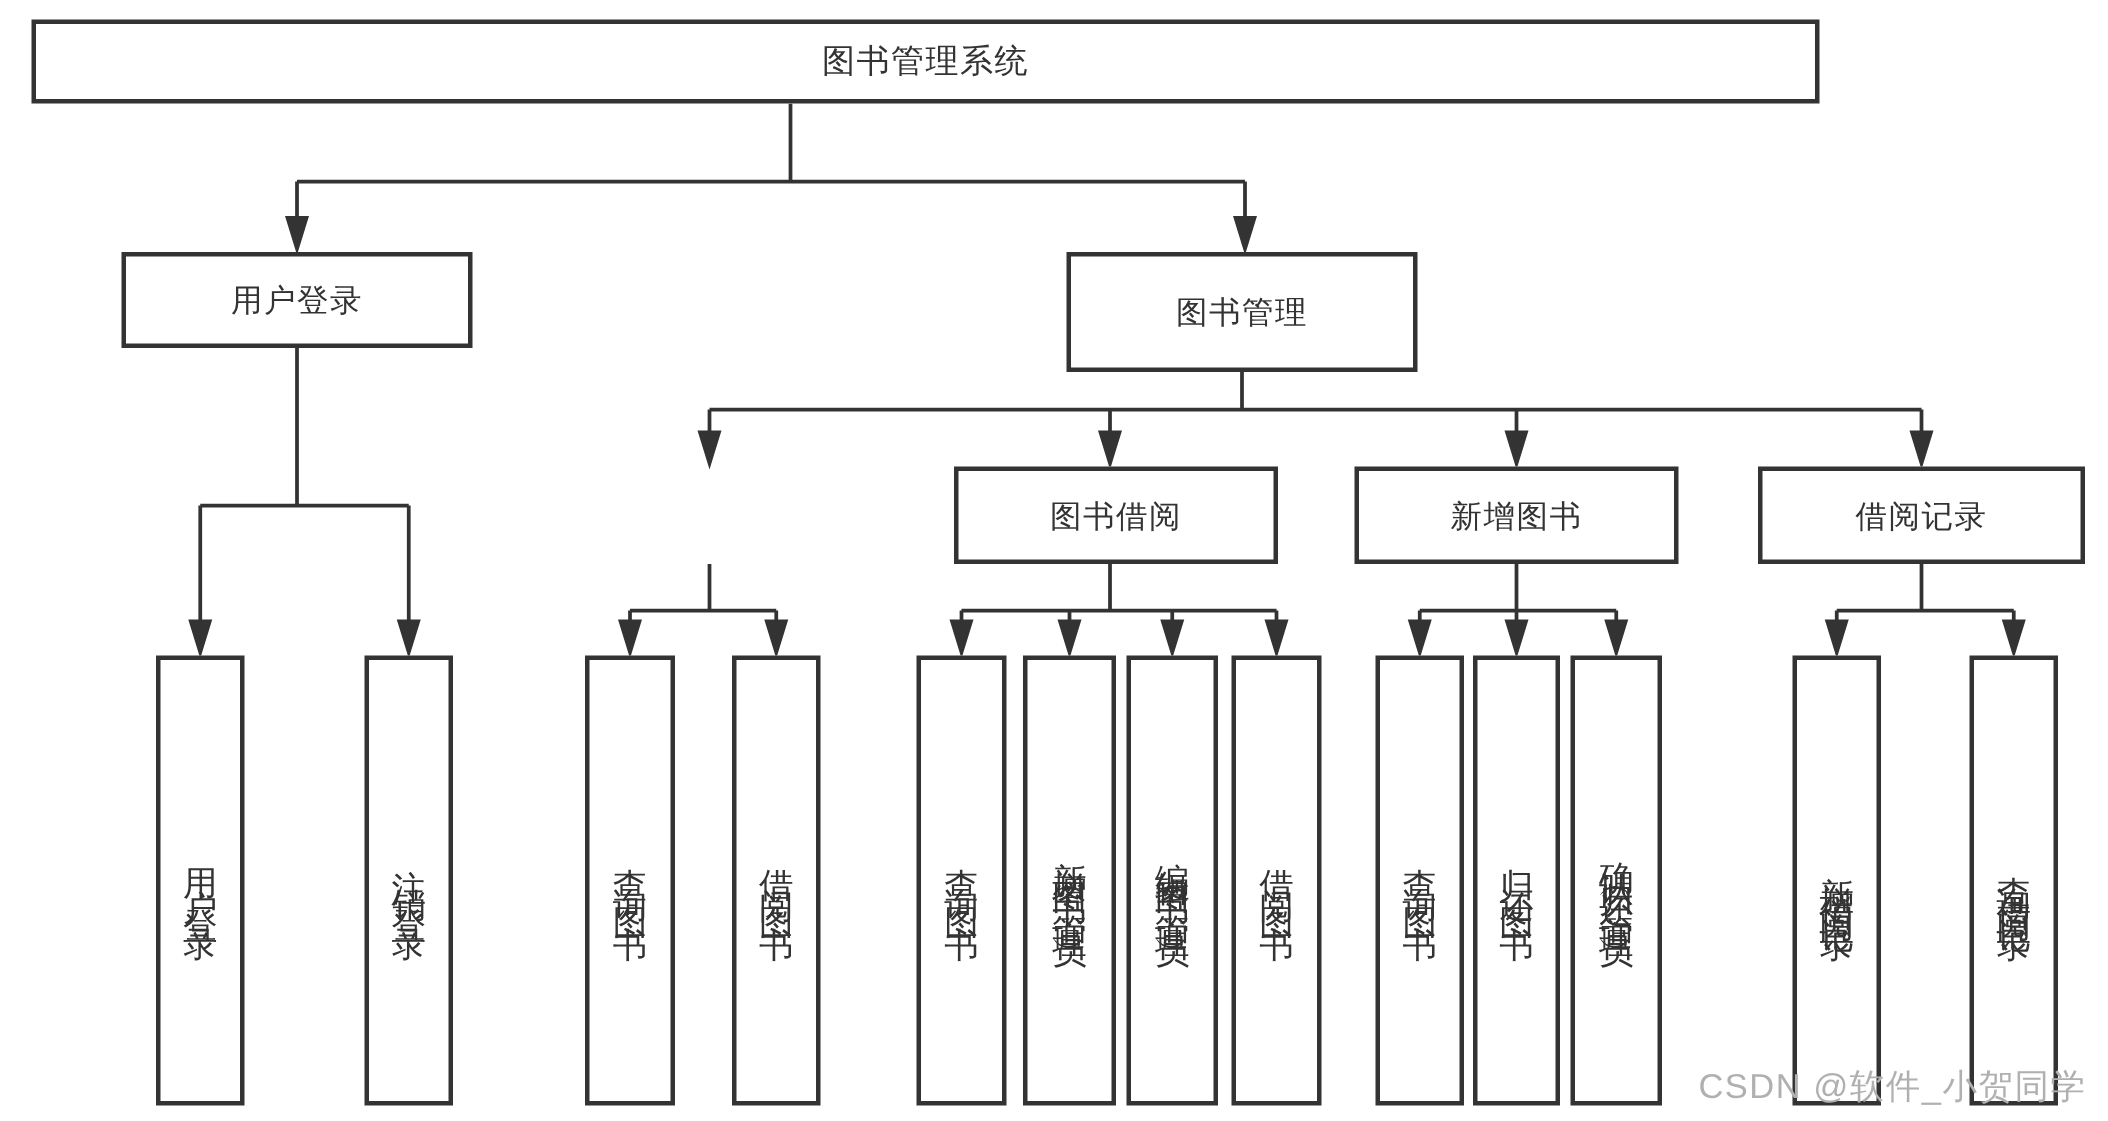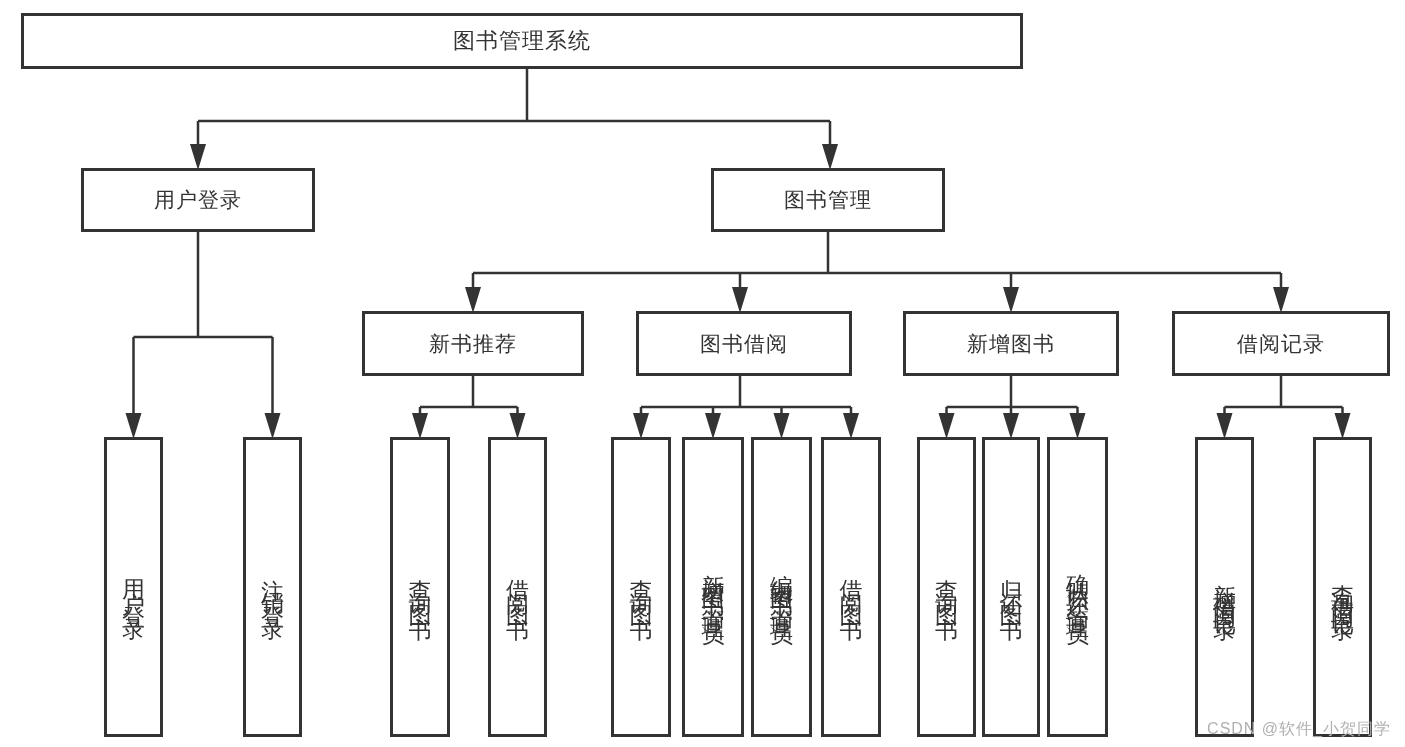--- a/index.html
+++ b/index.html
@@ -44,21 +44,21 @@
     letter-spacing:13px;
     line-height:1;
     color:var(--text);
     white-space:nowrap;
   }
   .vlabel.dense{letter-spacing:7px;}
   .watermark{
     position:absolute;
     right:14px;
     bottom:7px;
-    font-size:16px;
+    font-size:23px;
     color:var(--watermark);
     letter-spacing:1px;
     white-space:nowrap;
   }
 </style>
 </head>
 <body>
 
 <div class="stage">
 
@@ -77,34 +77,31 @@
       M1003 287 L1019 287 L1011 313 Z M1273 287 L1289 287 L1281 313 Z
       M125.5 413 L141.5 413 L133.5 439 Z M264.5 413 L280.5 413 L272.5 439 Z
       M412 413 L428 413 L420 439 Z M509.5 413 L525.5 413 L517.5 439 Z
       M633 413 L649 413 L641 439 Z M705 413 L721 413 L713 439 Z
       M773.5 413 L789.5 413 L781.5 439 Z M843 413 L859 413 L851 439 Z
       M938.5 413 L954.5 413 L946.5 439 Z M1003 413 L1019 413 L1011 439 Z
       M1069.5 413 L1085.5 413 L1077.5 439 Z
       M1216.5 413 L1232.5 413 L1224.5 439 Z M1334.5 413 L1350.5 413 L1342.5 439 Z"></path>
   </svg>
 
-  <div class="node root" style="left:21px;top:13px;width:1002px;height:56px;">
+  <div class="node root" style="left:21px;top:13px;width:1192px;height:56px;">
     <span class="hlabel">图书管理系统</span>
   </div>
 
   <div class="node" style="left:81px;top:168px;width:234px;height:64px;">
     <span class="hlabel">用户登录</span>
   </div>
-  <div class="node" style="left:711px;top:168px;width:234px;height:64px;">
+  <div class="node" style="left:711px;top:168px;width:234px;height:80px;">
     <span class="hlabel">图书管理</span>
   </div>
 
-  <div class="node" style="left:362px;top:311px;width:222px;height:65px;">
-    <span class="hlabel">新书推荐</span>
-  </div>
   <div class="node" style="left:636px;top:311px;width:216px;height:65px;">
     <span class="hlabel">图书借阅</span>
   </div>
   <div class="node" style="left:903px;top:311px;width:216px;height:65px;">
     <span class="hlabel">新增图书</span>
   </div>
   <div class="node" style="left:1172px;top:311px;width:218px;height:65px;">
     <span class="hlabel">借阅记录</span>
   </div>
 

